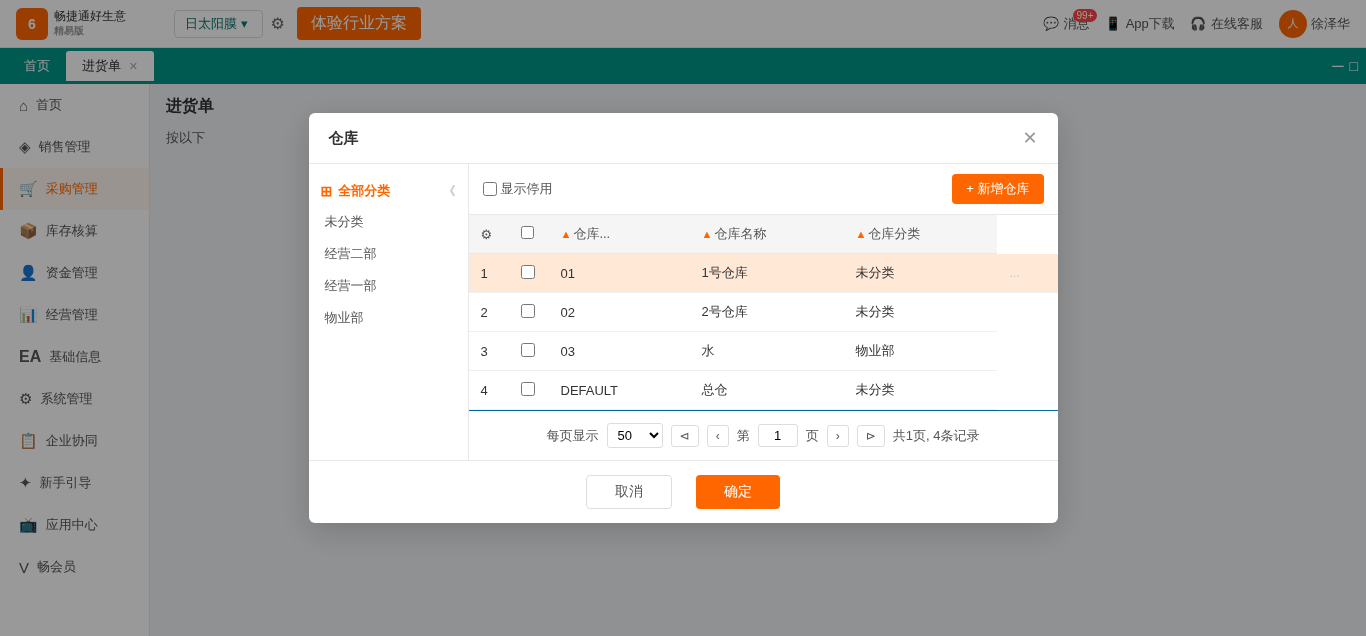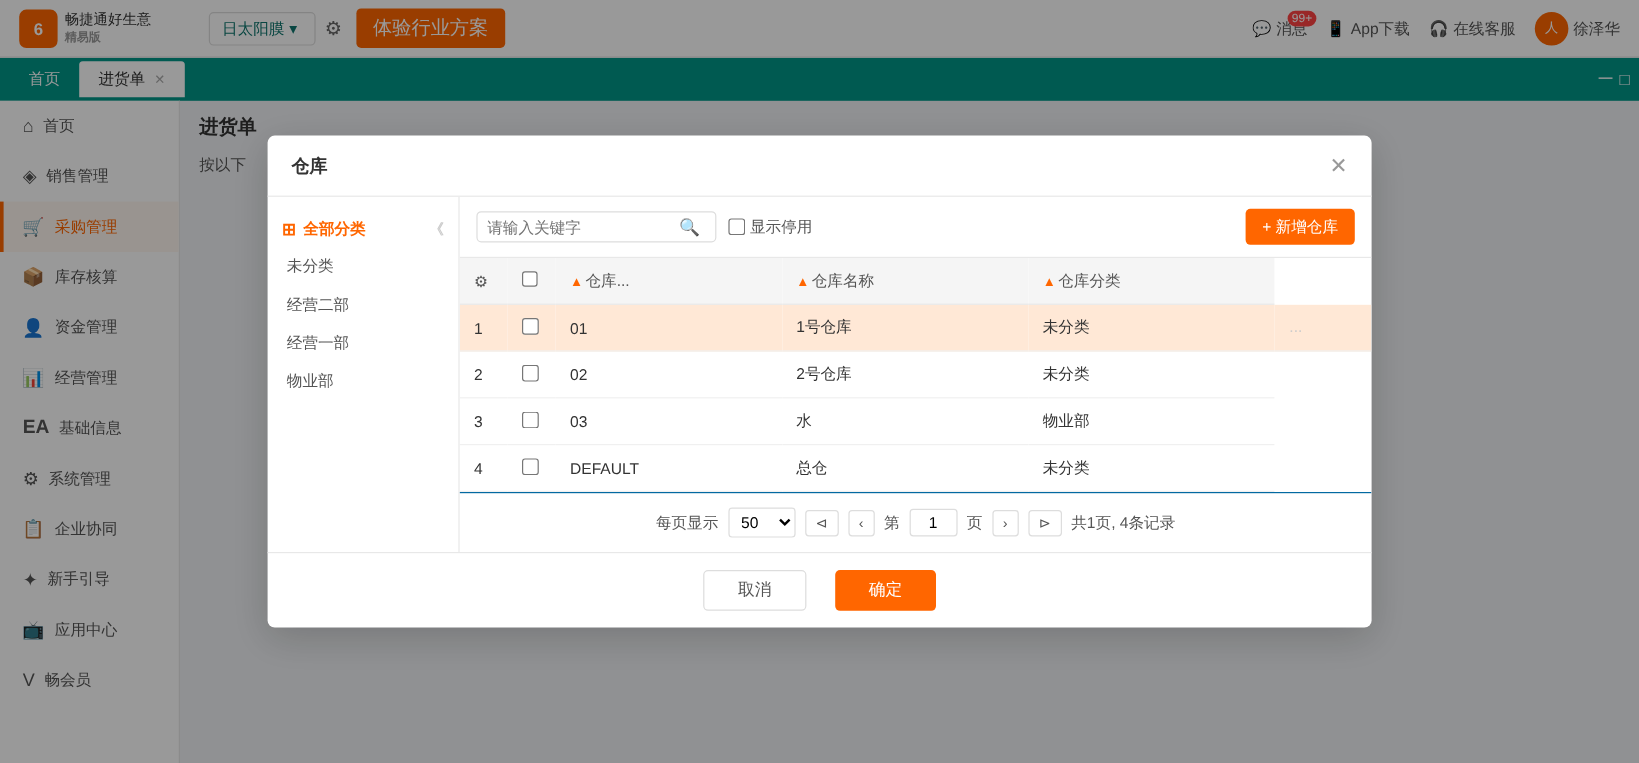--- a/index.html
+++ b/index.html
@@ -124,21 +124,21 @@
     
     .modal-overlay {
       position: fixed; top: 0; left: 0; right: 0; bottom: 0;
       background: rgba(0,0,0,0.4);
       display: flex; align-items: center; justify-content: center;
       z-index: 100;
     }
     .modal {
       background: #fff;
       border-radius: 6px;
-      width: 920px;
+      width: 749px;
       max-height: 560px;
       display: flex; flex-direction: column;
       box-shadow: 0 8px 32px rgba(0,0,0,0.18);
     }
     .modal-header {
       display: flex; align-items: center; justify-content: space-between;
       padding: 14px 20px;
       border-bottom: 1px solid #e8e8e8;
     }
     .modal-title { font-size: 15px; font-weight: bold; color: #333; }
@@ -400,24 +400,20 @@
         </div>
         <div class="category-item">未分类</div>
         <div class="category-item">经营二部</div>
         <div class="category-item">经营一部</div>
         <div class="category-item">物业部</div>
       </div>
 
       <div class="right-panel">
 
         <div class="search-bar">
-          <div class="search-input-wrap">
-            <input class="search-input" type="text" placeholder="请输入关键字" style="">
-            <span class="search-icon">🔍</span>
-          </div>
           <div class="show-disabled-wrap">
             <input type="checkbox" class="checkbox" style="">
             <span>显示停用</span>
           </div>
           <button class="add-btn">+ 新增仓库</button>
         </div>
 
         <div class="table-wrap">
           <table>
             <thead>

